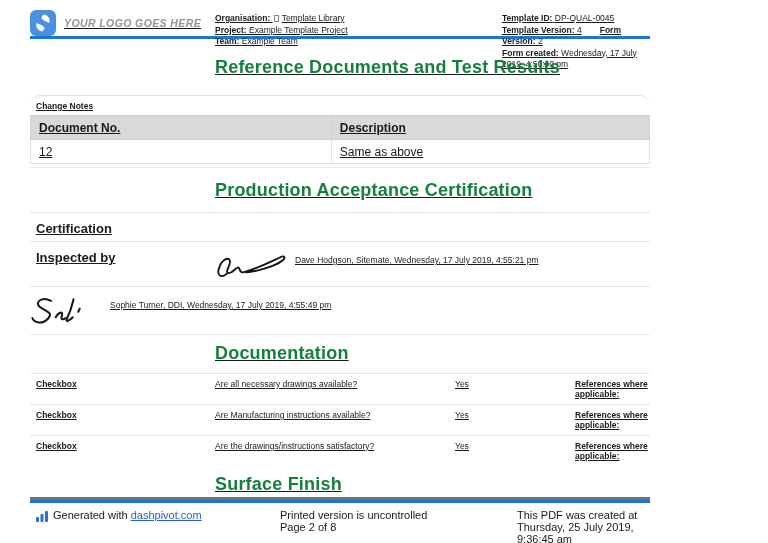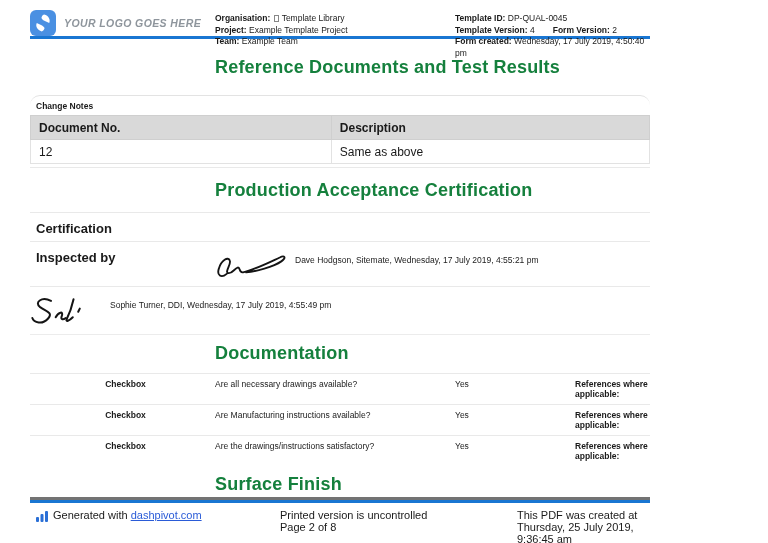--- a/index.html
+++ b/index.html
@@ -1,30 +1,30 @@
 <!DOCTYPE html>
 <html><head>
 <meta charset="utf-8">
 <style>
   * { margin:0; padding:0; box-sizing:border-box; }
   html,body { background:#fff; }
   .page {
     position:relative; width:680px; height:543px; background:#ffffff;
-    font-family:"Liberation Sans", sans-serif; color:#1a1a1a; overflow:hidden;
+    font-family:"Liberation Sans", sans-serif; color:#1a1a1a; overflow:hidden;text-decoration:underline;
   }
   .content { padding:0 30px; }
 
   
   .hdr { display:flex; padding-top:12px; height:33px; }
   .hdr-left { width:185px; display:flex; align-items:center; }
   .logo-box { width:26px; height:26px; flex:0 0 26px; }
   .logo-text { color:#8e959c; font-size:10.5px; font-style:italic; font-weight:bold;
                letter-spacing:.4px; margin-left:8px; white-space:nowrap; }
   .hdr-mid { width:240px; font-size:8.5px; line-height:11.5px; padding-top:1px; }
-  .hdr-right { flex:1; font-size:8.5px; line-height:11.5px; padding-top:1px; }
+  .hdr-right { flex:1; font-size:8.5px; line-height:11.5px; padding-top:1px;margin-left:47px; }
   .blab { font-weight:bold; }
   .ver-gap { display:inline-block; width:18px; }
   .ph-box { display:inline-block; width:5px; height:7px; border:1px solid #888;
             margin:0 3px 0 1px; vertical-align:-1px; }
   .blue-rule { height:3px; margin-top:3px; }
 
   
   .section-h { font-size:18px; font-weight:bold; color:#15803d;
                padding-left:185px; letter-spacing:.2px; }
   .h-ref  { padding-top:18px; padding-bottom:17px; }
@@ -52,21 +52,21 @@
   .sig svg { display:block; }
   .sig-text { flex:1; font-size:8.5px; color:#222; padding-top:7px; }
 
   
   .report-title { font-size:18.5px; font-weight:bold; color:#111;
                   border-top:1px solid #ececec; padding:11px 0 13px 185px; letter-spacing:.2px; }
 
   
   .cb-row { display:flex; border-top:1px solid #e9e9e9; padding:5px 0 5px 0; font-size:8.5px; }
   .cb-row:last-of-type { border-bottom:1px solid #e9e9e9; }
-  .cb-lbl { width:185px; flex:0 0 185px; font-weight:bold; padding-left:6px;text-align:center; }
+  .cb-lbl { width:185px; flex:0 0 185px; font-weight:bold; padding-left:6px; }
   .cb-q   { width:240px; flex:0 0 240px; }
   .cb-a   { width:120px; flex:0 0 120px; }
   .cb-ref { flex:1; font-weight:bold; }
 
   
   .footer { position:absolute; left:30px; right:30px; top:500px; }
   .footer-rule { height:2.5px; }
   .footer-cols { display:flex; margin-top:6px; font-size:11px; line-height:12px; }
   .f-left  { width:250px; flex:0 0 250px; padding-left:6px; display:flex; align-items:flex-start; }
   .f-left svg { margin:1px 5px 0 0; }

